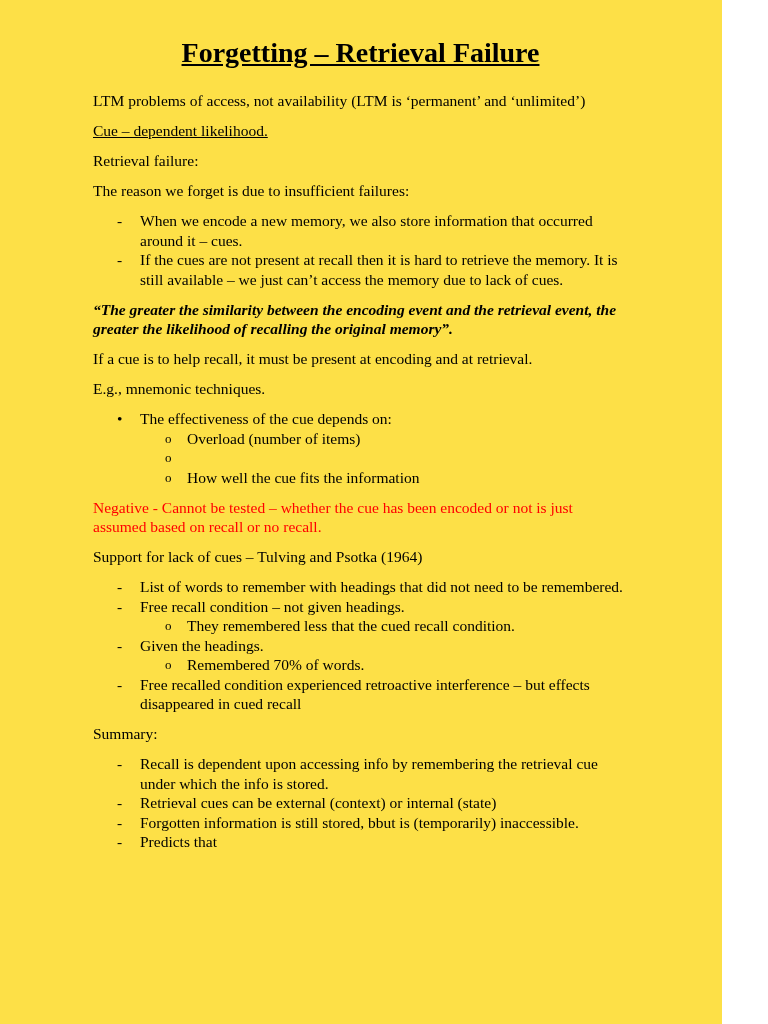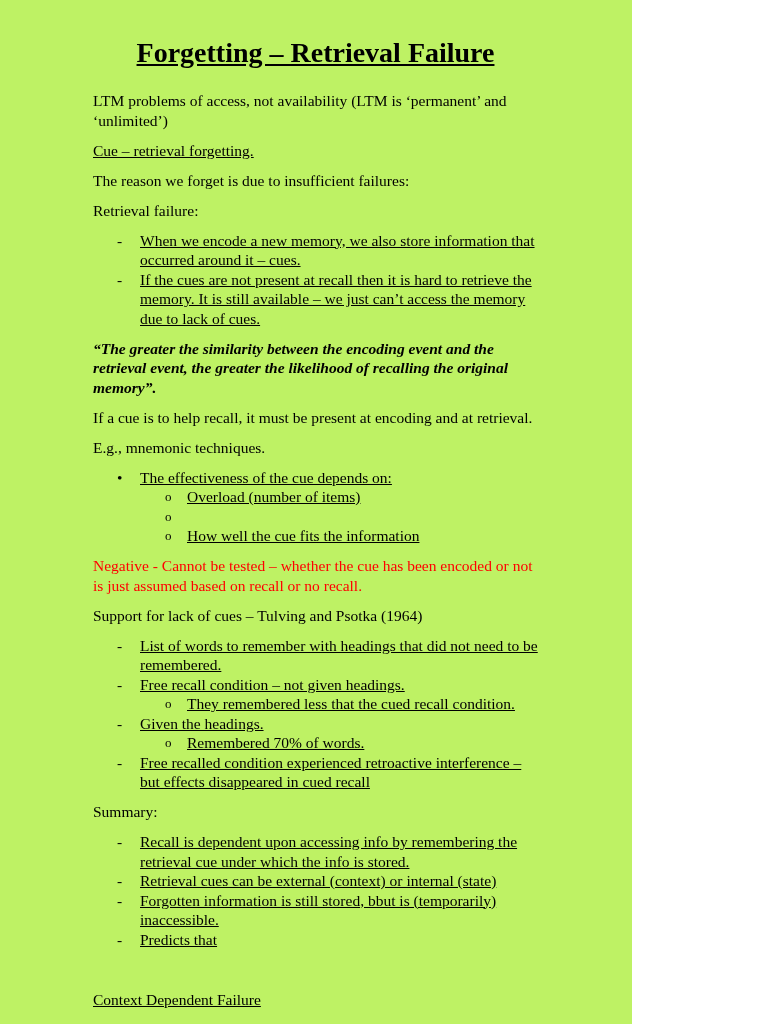--- a/index.html
+++ b/index.html
@@ -2,23 +2,23 @@
 <html><head>
 <meta charset="utf-8">
 <style>
   html, body {
     margin: 0;
     padding: 0;
     background: #ffffff;
   }
   .page {
     position: relative;
-    width: 632px;
+    width: 722px;
     height: 1024px;
-    background: #bef264;
+    background: #fde047;
     overflow: hidden;
     font-family: "Liberation Serif", "DejaVu Serif", serif;
     color: #000000;
     box-sizing: border-box;
   }
   .doc {
     padding: 36px 94px 0 93px;
     font-size: 15.5px;
     line-height: 19.5px;
   }
@@ -48,35 +48,34 @@
     flex: 0 0 23px;
     width: 23px;
   }
   .li-row.level2 .marker {
     flex: 0 0 22px;
     width: 22px;
     font-size: 13px;
   }
   .li-row .li-text {
     flex: 1 1 auto;
-    text-decoration: underline;
   }
   .spacer { width: 100%; }
 </style>
 </head>
 <body>
 
 <div class="page">
   <div class="doc">
     <h1 class="doc-title">Forgetting – Retrieval Failure</h1>
     <div id="doc-blocks">
         <p class="para plain">LTM problems of access, not availability (LTM is ‘permanent’ and ‘unlimited’)</p>
-        <p class="para underline">Cue – retrieval forgetting.</p>
+        <p class="para underline">Cue – dependent likelihood.</p>
+        <p class="para plain">Retrieval failure:</p>
         <p class="para plain">The reason we forget is due to insufficient failures:</p>
-        <p class="para plain">Retrieval failure:</p>
         <div class="list">
           <div class="li-row level1">
             <span class="marker">-</span>
             <span class="li-text">When we encode a new memory, we also store information that occurred around it – cues.</span>
           </div>
           <div class="li-row level1">
             <span class="marker">-</span>
             <span class="li-text">If the cues are not present at recall then it is hard to retrieve the memory. It is still available – we just can’t access the memory due to lack of cues.</span>
           </div>
         </div>
@@ -141,16 +140,15 @@
           <div class="li-row level1">
             <span class="marker">-</span>
             <span class="li-text">Forgotten information is still stored, bbut is (temporarily) inaccessible.</span>
           </div>
           <div class="li-row level1">
             <span class="marker">-</span>
             <span class="li-text">Predicts that</span>
           </div>
         </div>
         <div class="spacer" style="height: 30px;"></div>
-        <p class="para underline">Context Dependent Failure</p>
       </div>
   </div>
 </div>
 
 </body></html>

